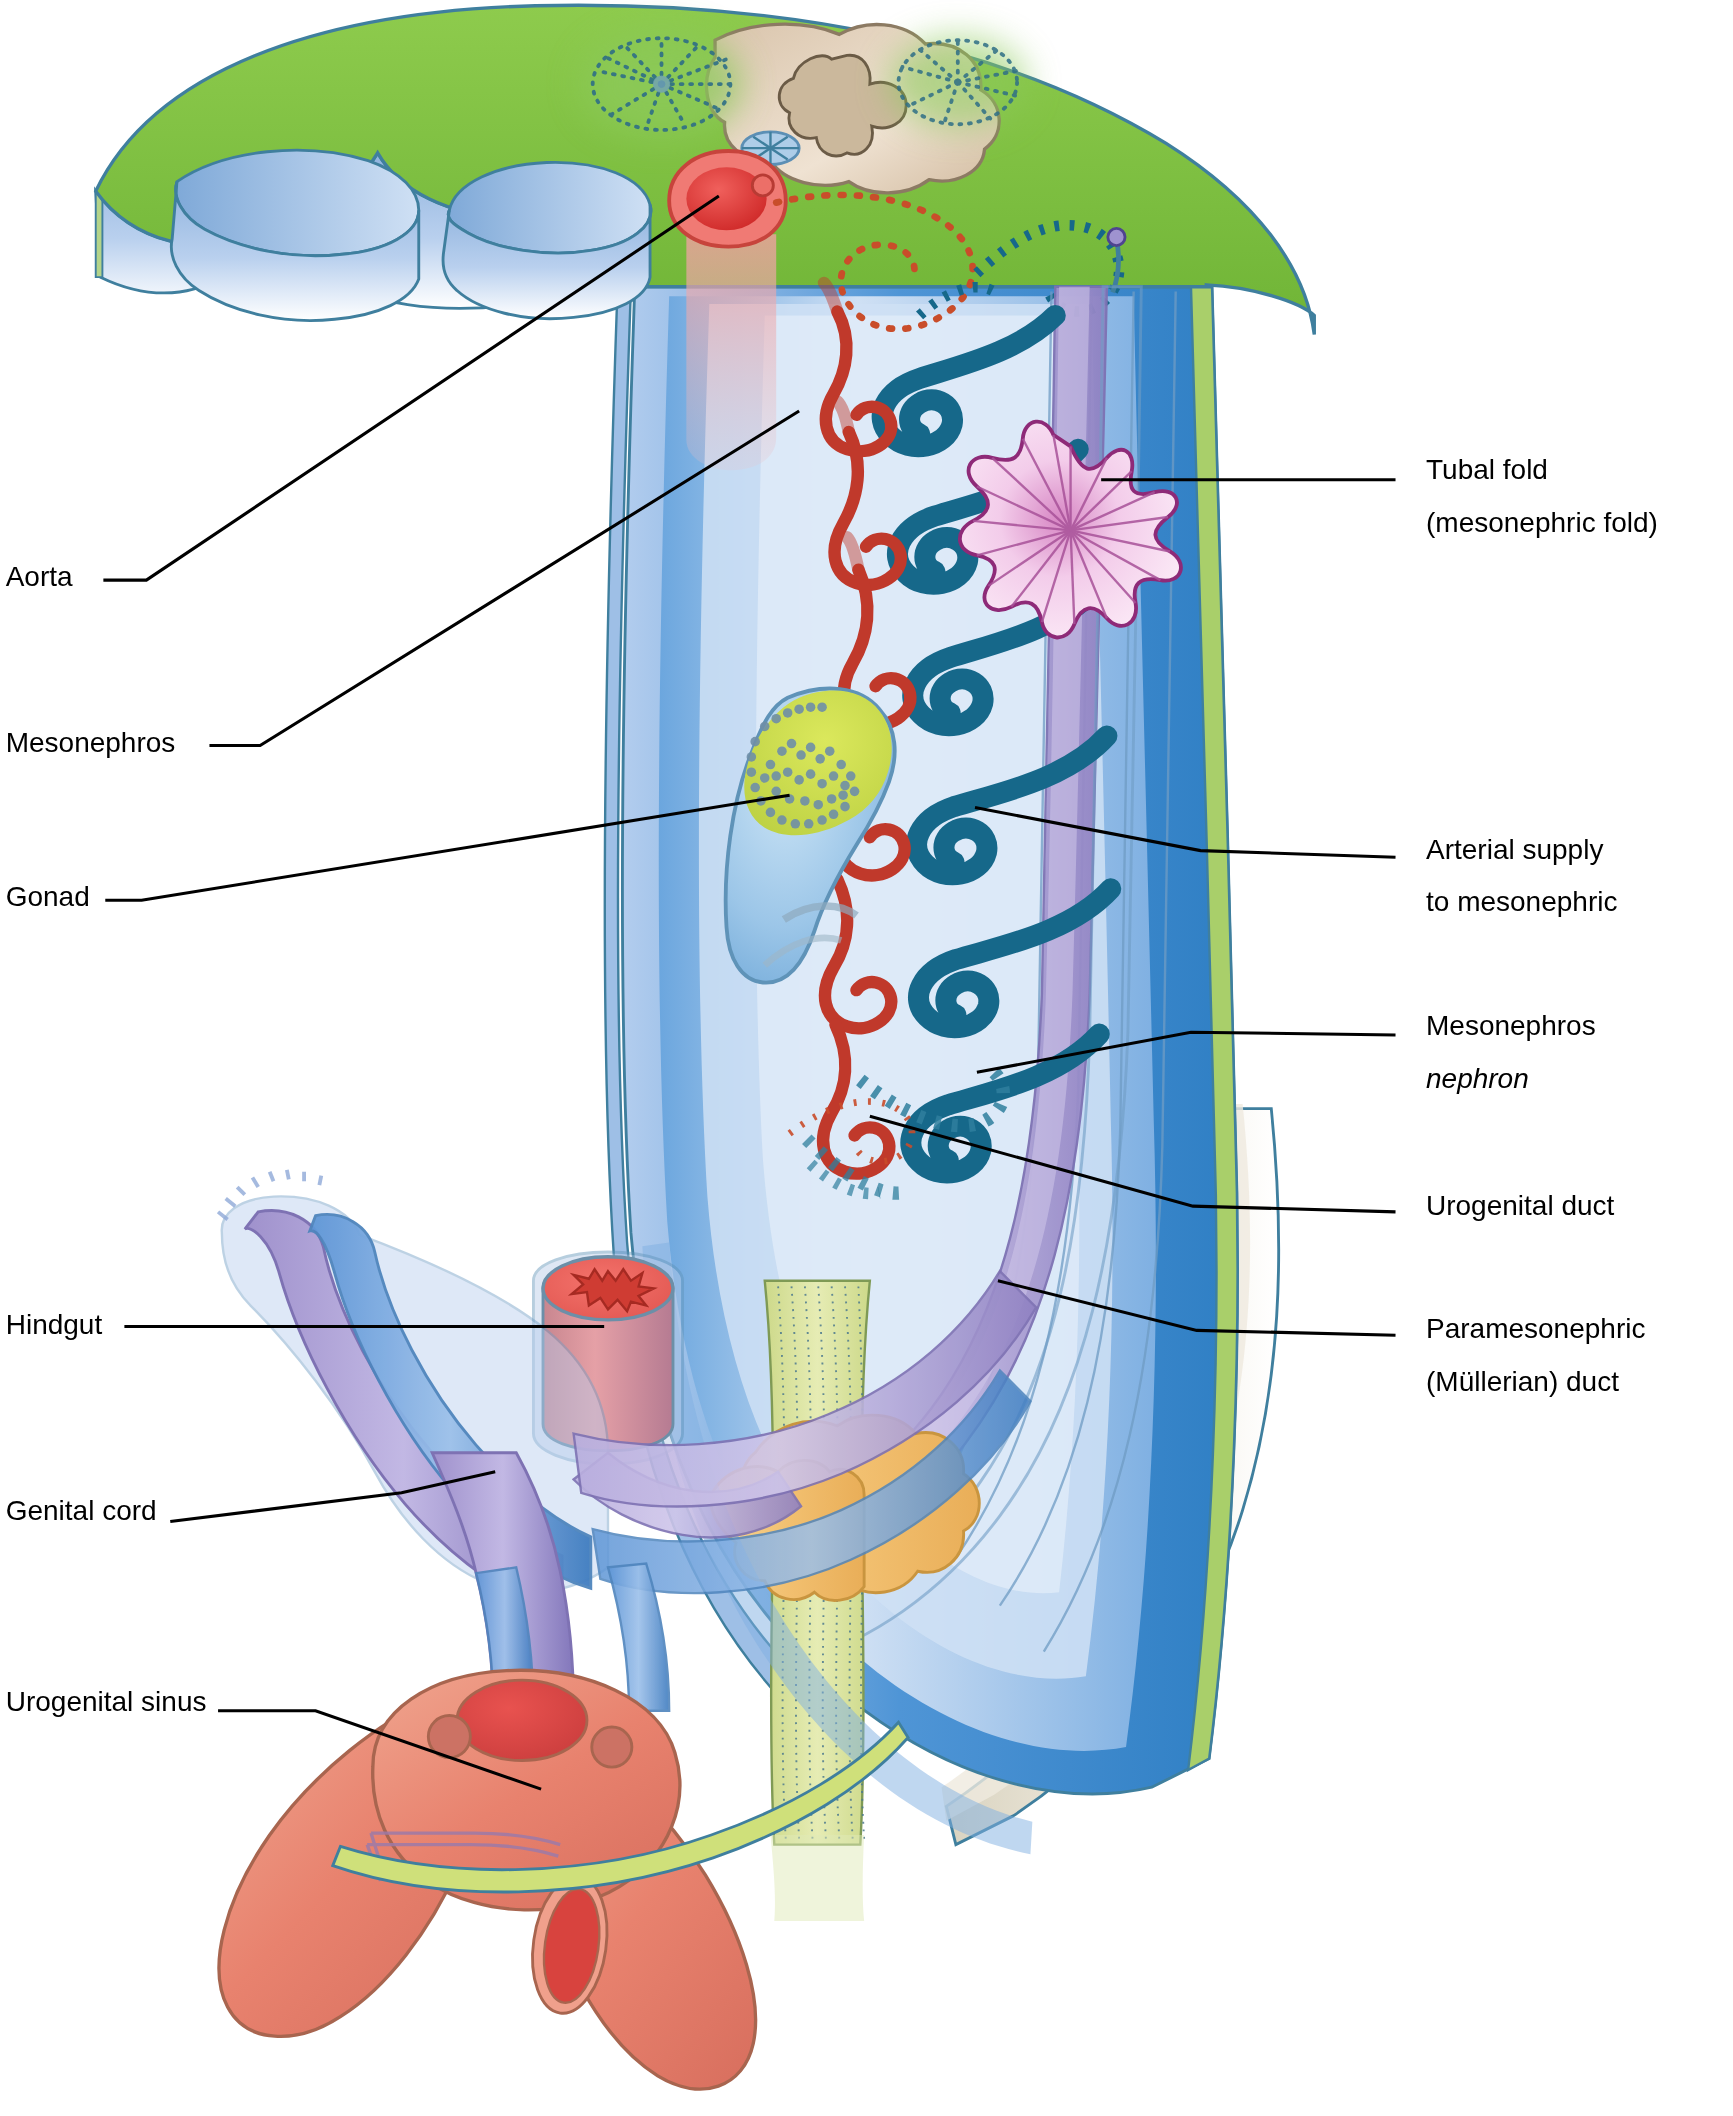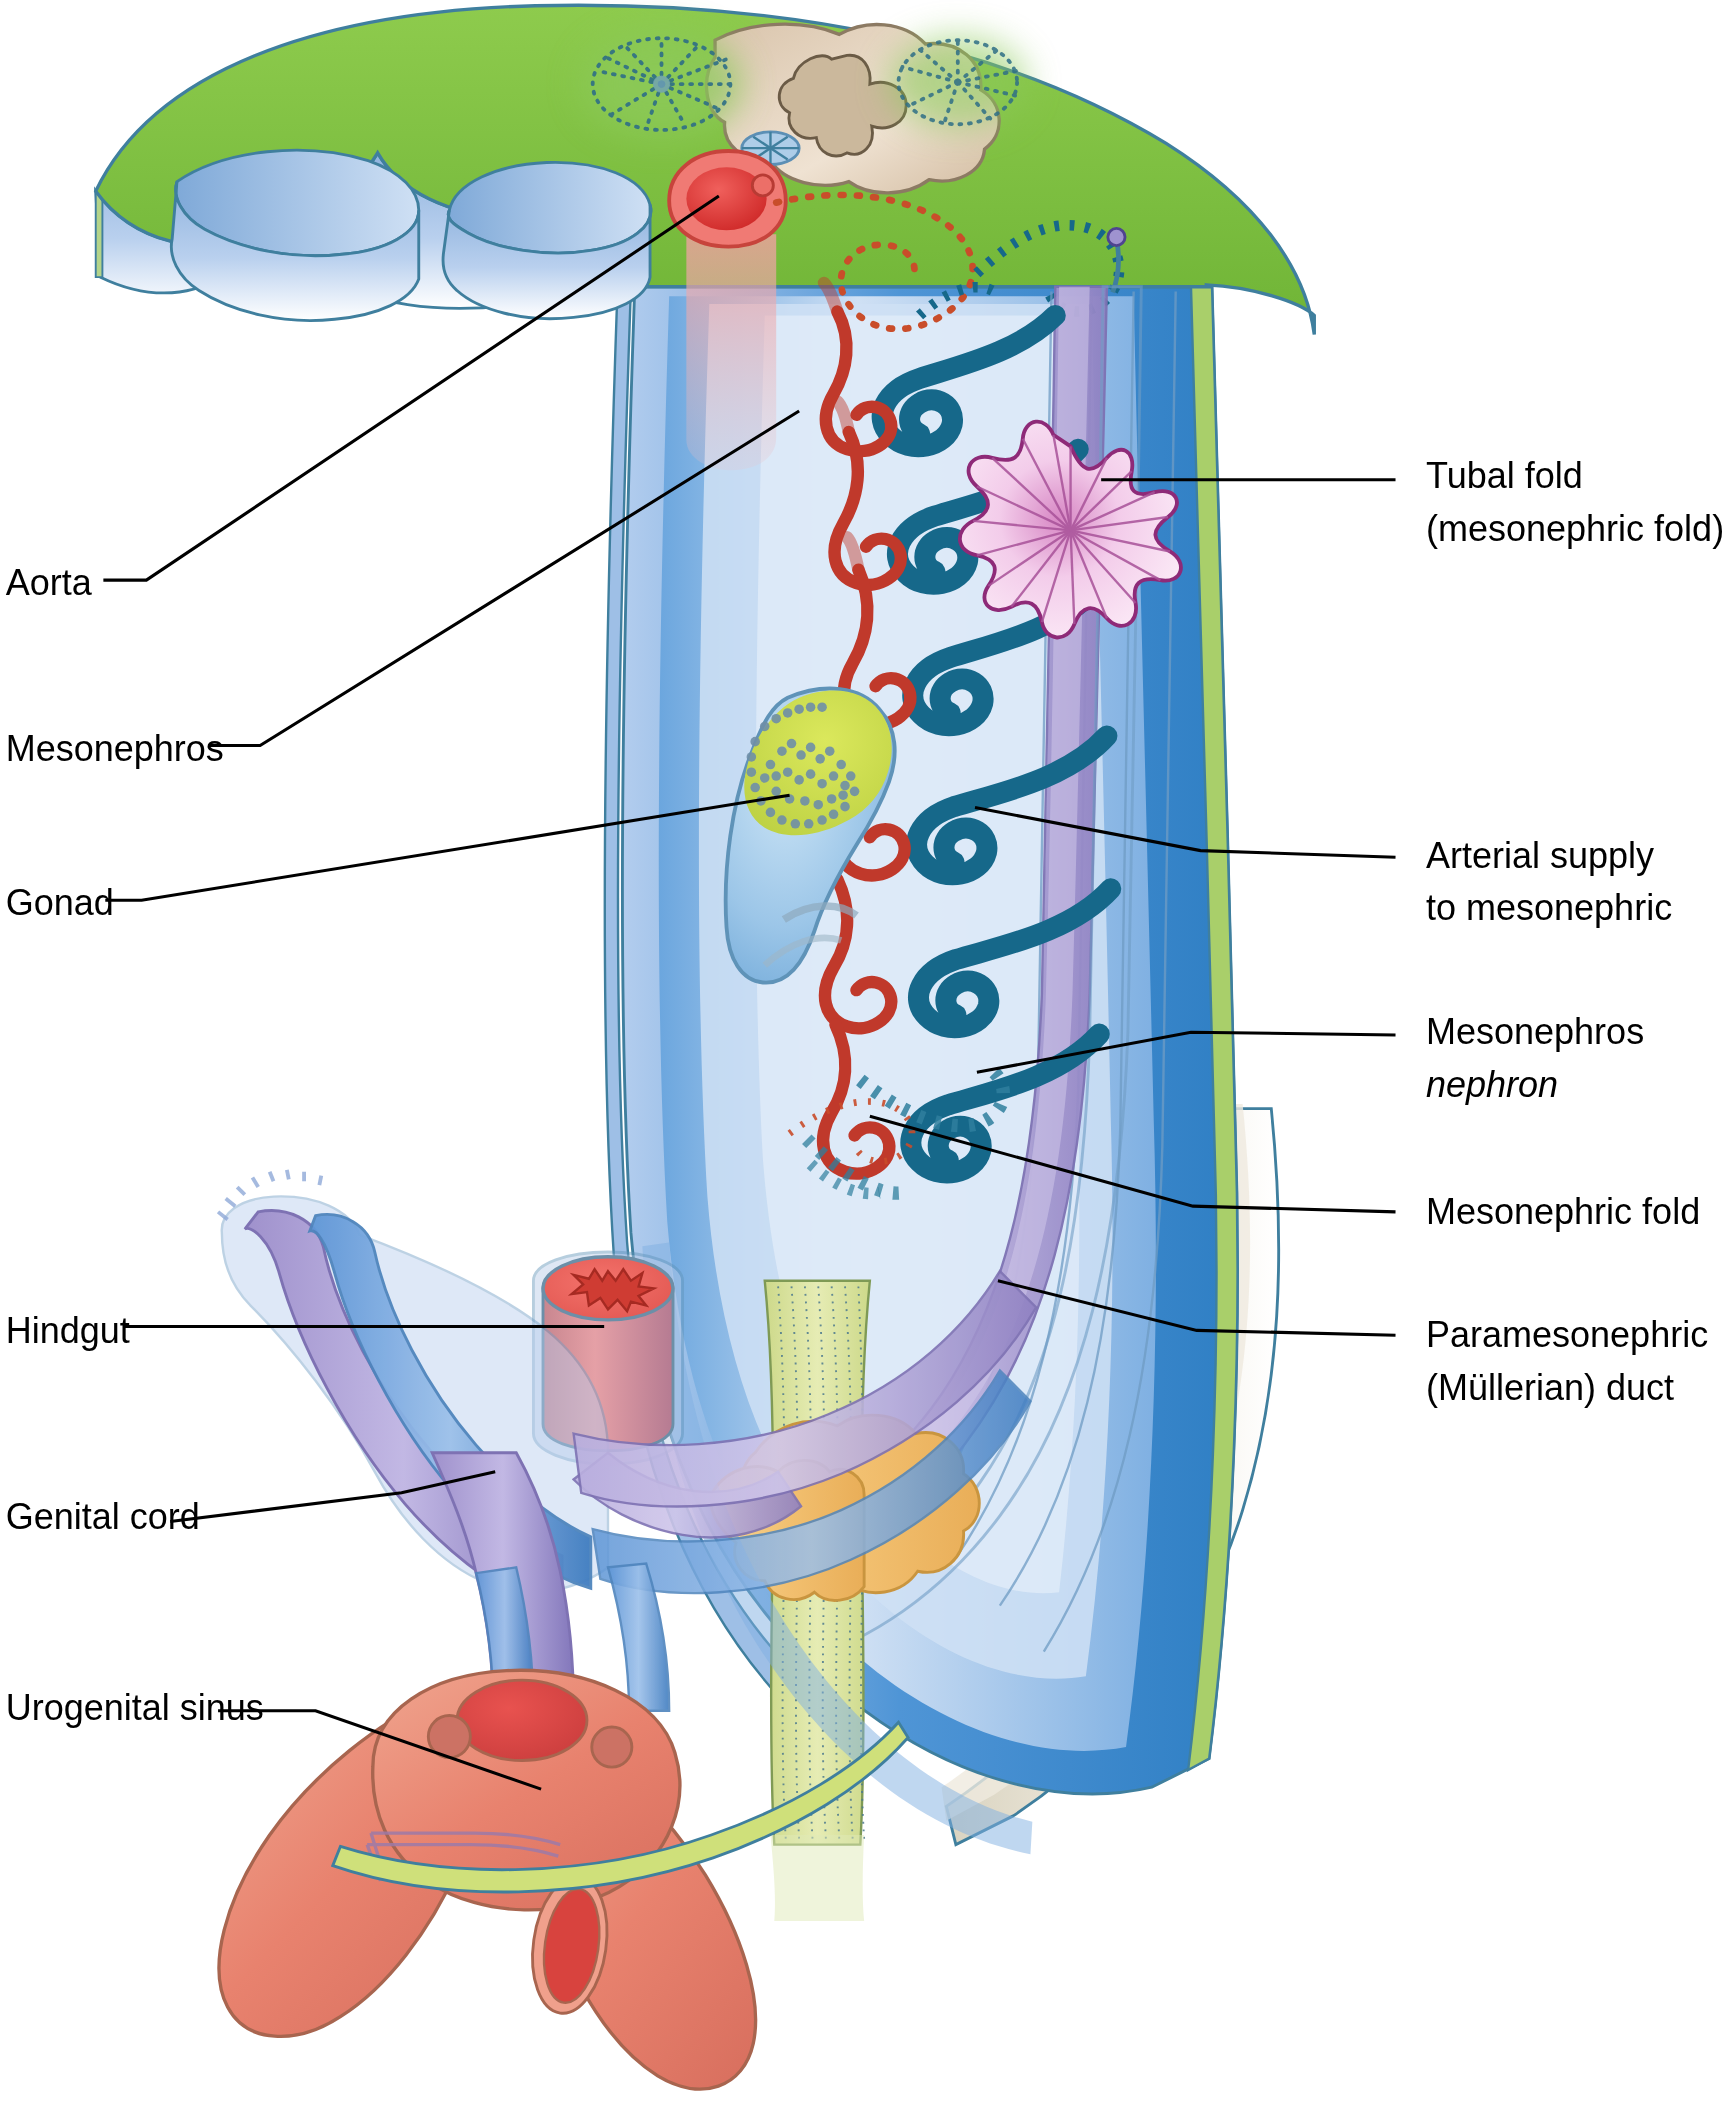--- a/index.html
+++ b/index.html
@@ -1,20 +1,20 @@
 <!DOCTYPE html>
 <html><head>
 <meta charset="utf-8">
 <style>
   html,body{margin:0;padding:0;background:#ffffff;}
   body{width:1734px;height:2116px;overflow:hidden;
        font-family:"Liberation Sans","DejaVu Sans",sans-serif;}
   #stage{position:relative;width:1734px;height:2116px;background:#fff;}
   svg{display:block;}
-  .lbl{position:absolute;color:#000;font-size:36px;line-height:1.32;
+  .lbl{position:absolute;color:#000;font-size:28px;line-height:1.32;
        font-family:"Liberation Sans","DejaVu Sans",sans-serif;white-space:pre;}
   .lbl.r{text-align:left;}
   .lbl.l{text-align:left;}
 </style>
 </head>
 <body>
 
 <div id="stage">
 
 <svg width="1734" height="2116" viewBox="0 0 1814 2214">
@@ -632,19 +632,19 @@
 
 <div class="lbl r" style="left:1426px;top:452px;">Tubal fold</div>
 <div class="lbl r" style="left:1426px;top:505px;">(mesonephric fold)</div>
 
 <div class="lbl r" style="left:1426px;top:832px;">Arterial supply</div>
 <div class="lbl r" style="left:1426px;top:884px;">to mesonephric</div>
 
 <div class="lbl r" style="left:1426px;top:1008px;">Mesonephros</div>
 <div class="lbl r" style="left:1426px;top:1061px;font-style:italic;">nephron</div>
 
-<div class="lbl r" style="left:1426px;top:1188px;">Mesonephric fold</div>
+<div class="lbl r" style="left:1426px;top:1188px;">Urogenital duct</div>
 
 <div class="lbl r" style="left:1426px;top:1311px;">Paramesonephric</div>
 <div class="lbl r" style="left:1426px;top:1364px;">(Müllerian) duct</div>
 
 </div>
 
 
 </body></html>

